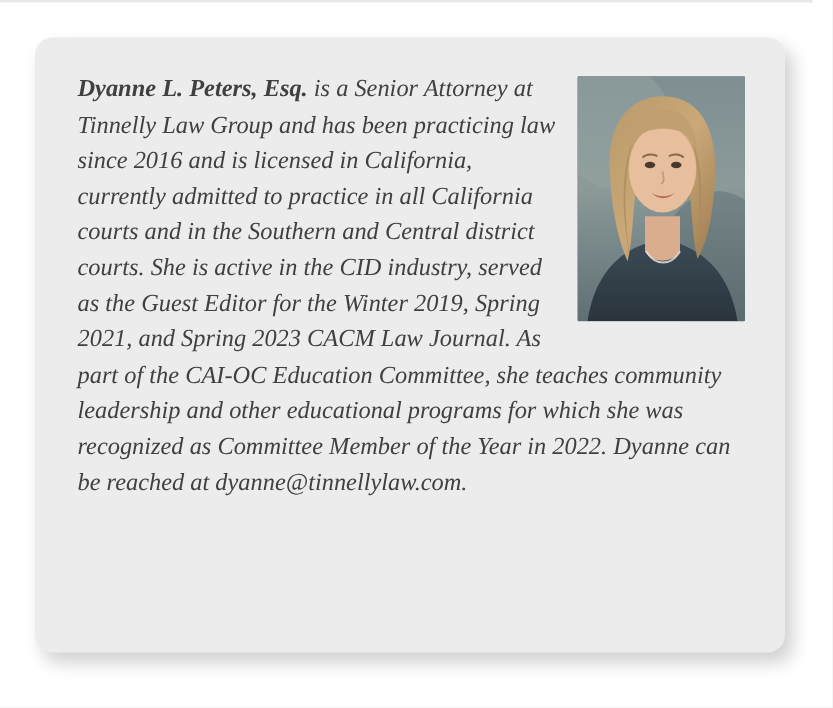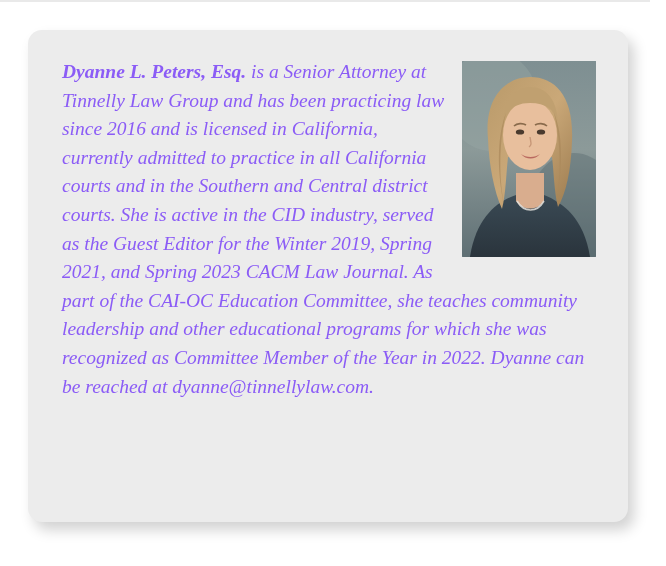--- a/index.html
+++ b/index.html
@@ -33,21 +33,21 @@
     background: #ececec;
     border-radius: 14px;
     box-shadow: 6px 8px 14px rgba(0,0,0,0.18);
     box-sizing: border-box;
     padding: 28px 32px 20px 34px;
   }
 
   .bio-text {
     font-size: 19.5px;
     line-height: 28.6px;
-    color: #8b5cf6;
+    color: #404040;
     font-style: italic;
     text-align: left;
   }
 
   .bio-name {
     font-weight: bold;
     font-style: italic;
   }
 
   .portrait {

